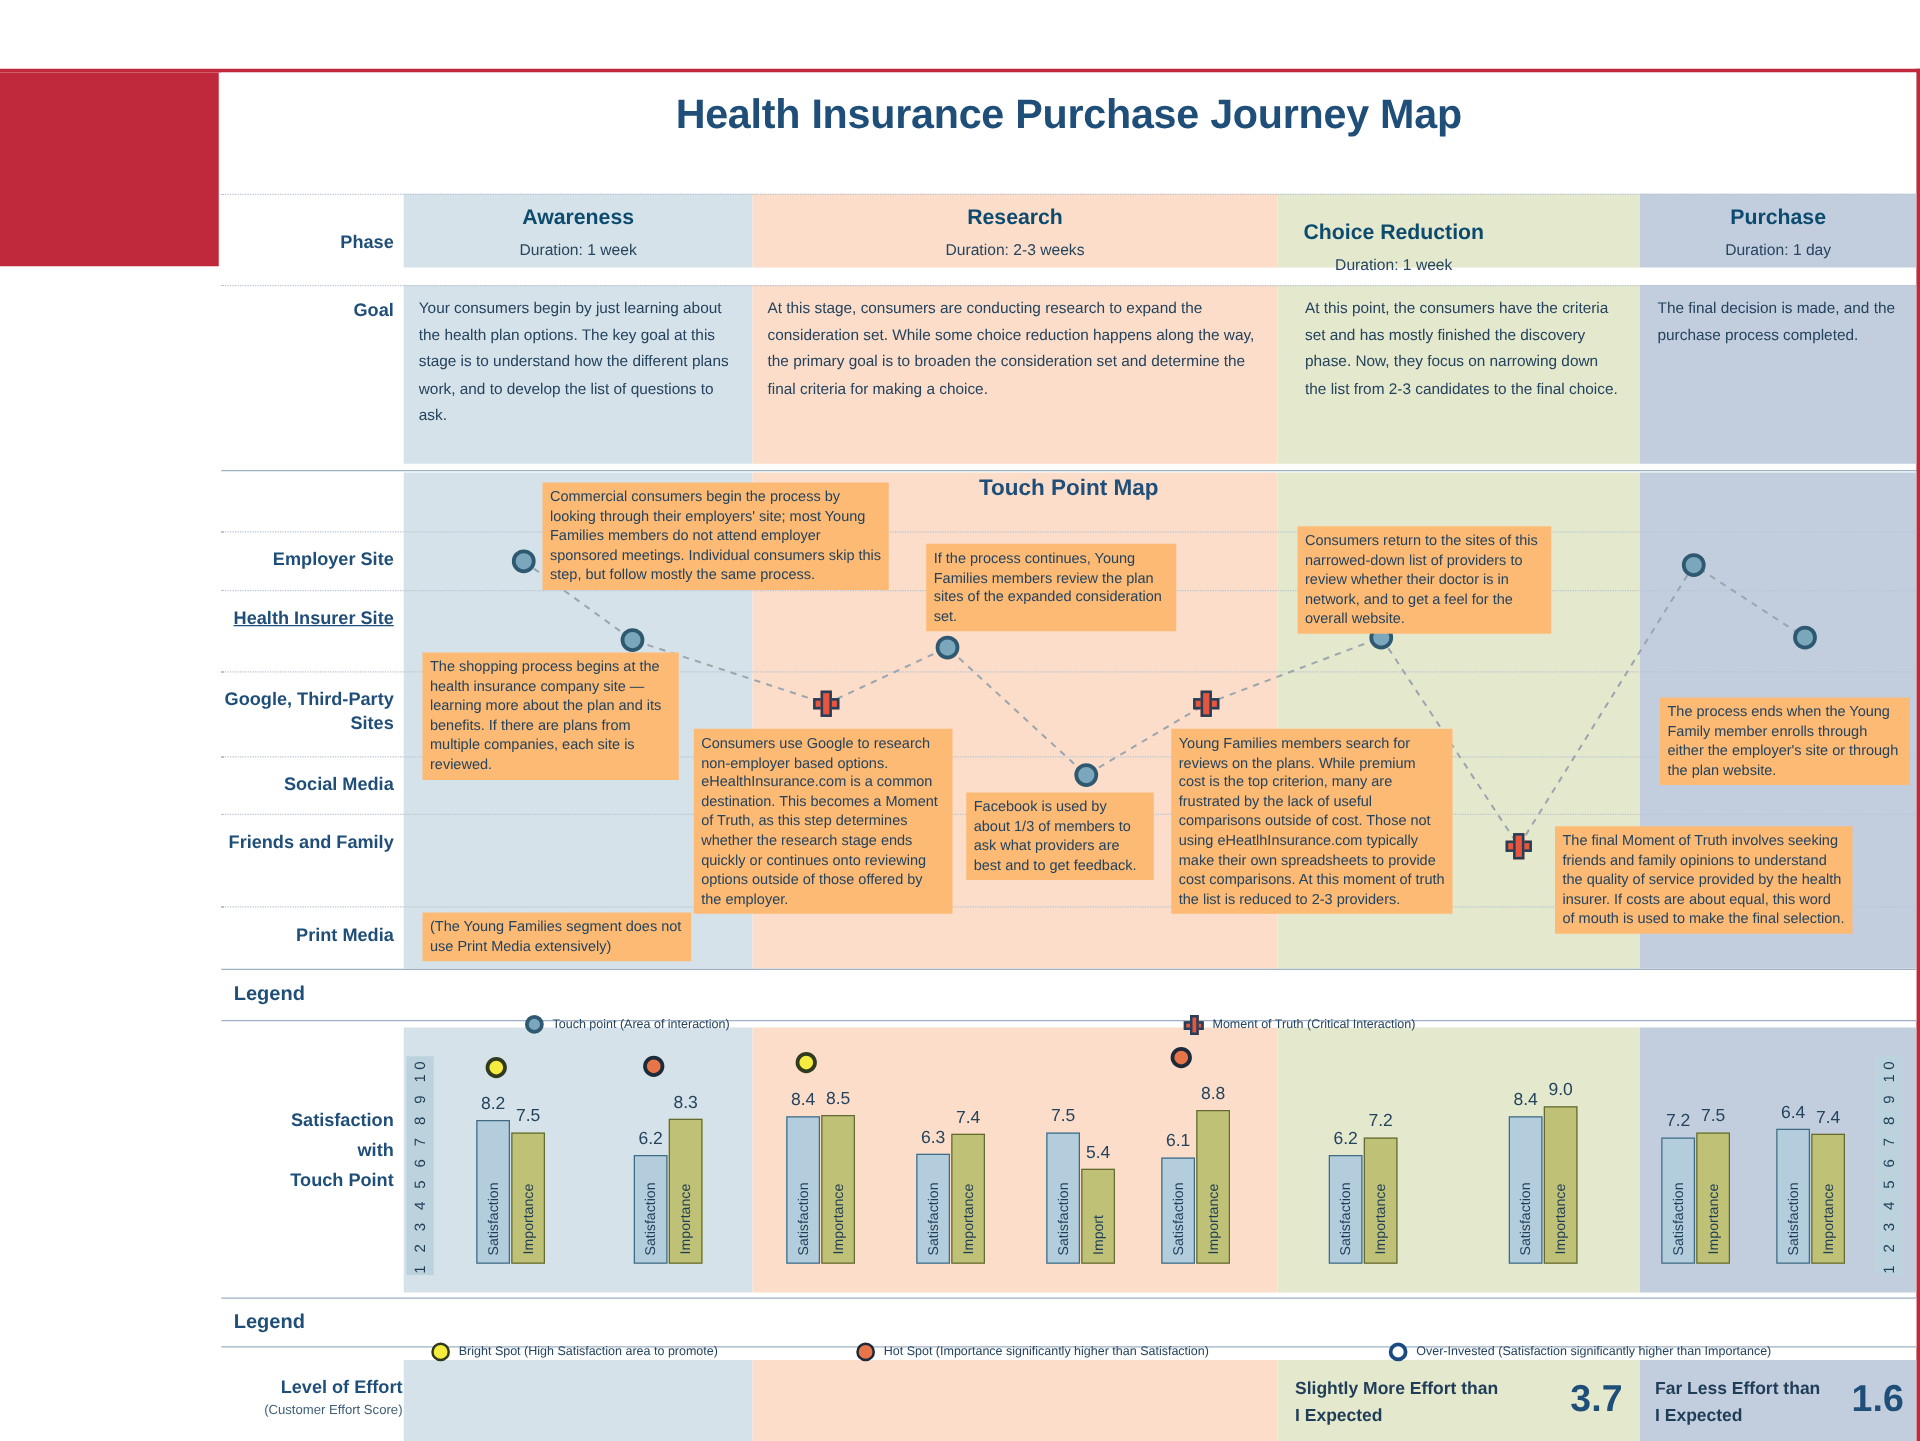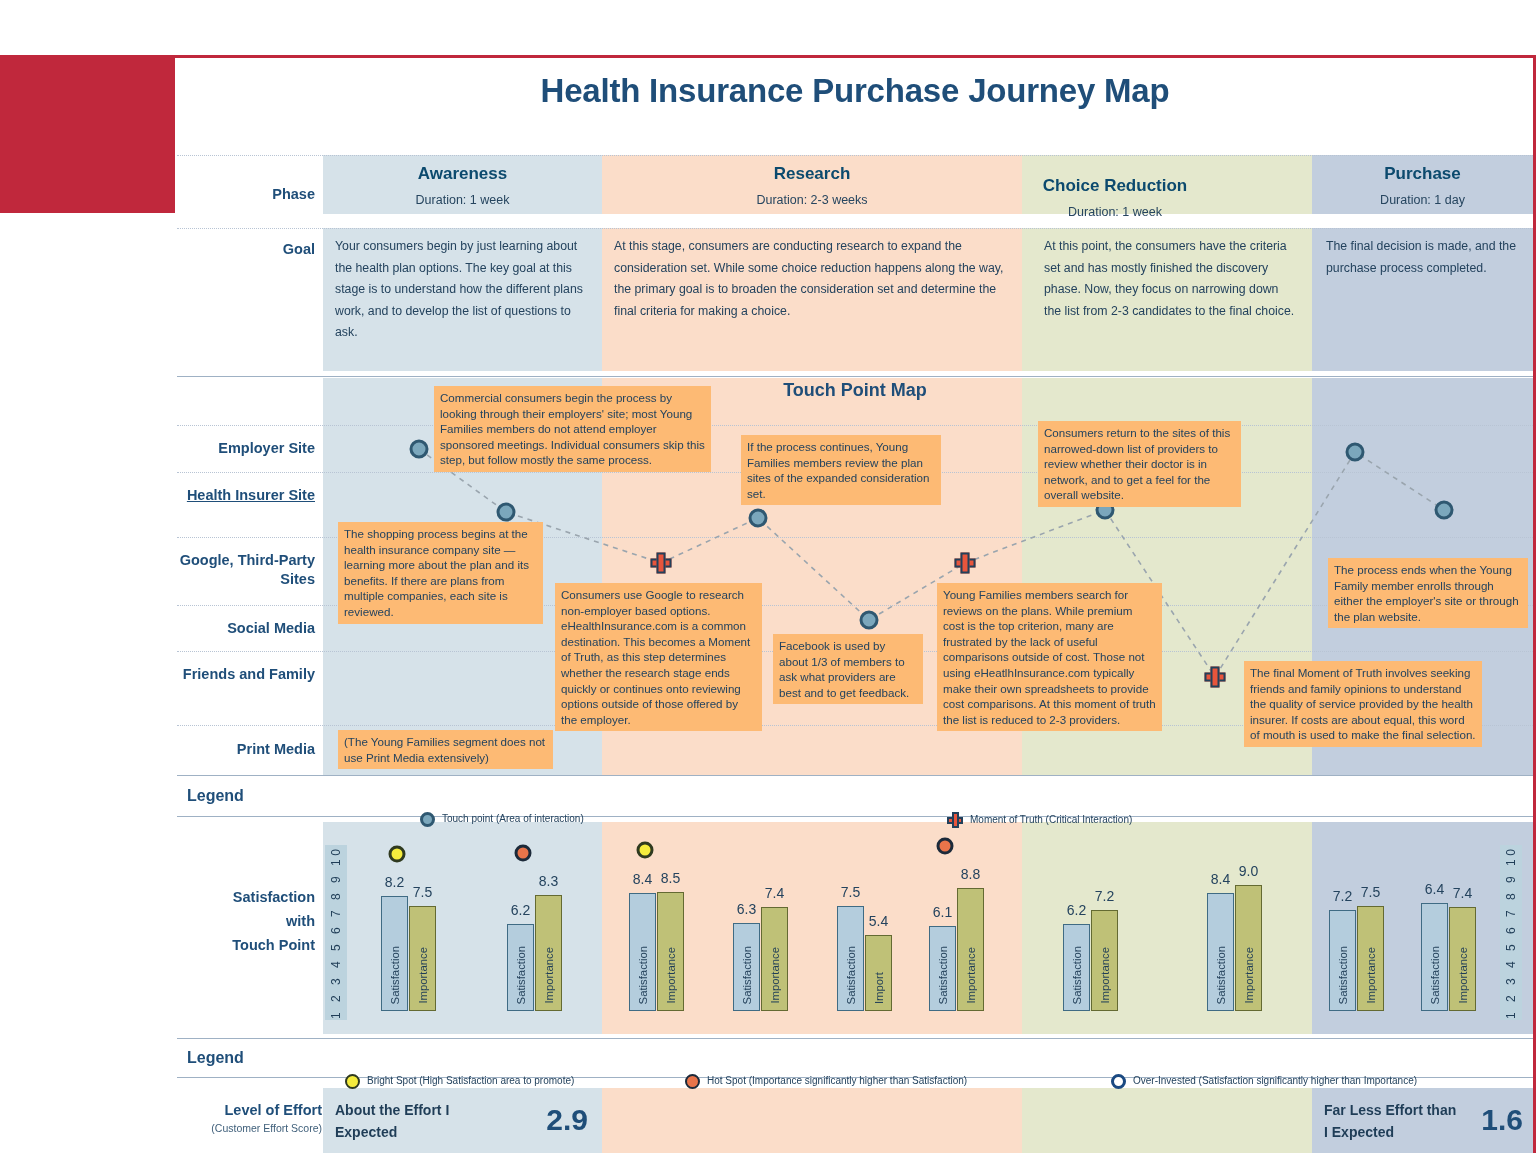--- a/index.html
+++ b/index.html
@@ -356,21 +356,21 @@
     <span class="lg-dot dot-over"></span><span>Over-Invested (Satisfaction significantly higher than Importance)</span>
   </div>
 </div>
 
 <div id="loe-row">
   <div class="loe-label" style="top:14px;">
     <div class="l1">Level of Effort</div>
     <div class="l2">(Customer Effort Score)</div>
   </div>
 
-  <div class="loe-cell" style="left:146px;width:279px;">
-    <div class="loe-txt" style="left:12px;top:11px;width:150px;">About the Effort I Expected</div>
-    <div class="loe-num" style="right:14px;top:15px;">2.9</div>
+  <div class="loe-cell" style="left:845px;width:290px;">
+    <div class="loe-txt" style="left:14px;top:11px;width:170px;">Slightly More Effort than I Expected</div>
+    <div class="loe-num" style="right:14px;top:15px;">3.7</div>
   </div>
   <div class="loe-cell" style="left:1135px;width:221px;">
     <div class="loe-txt" style="left:12px;top:11px;width:135px;">Far Less Effort than I Expected</div>
     <div class="loe-num" style="right:10px;top:15px;">1.6</div>
   </div>
 </div>
 
 </body></html>

